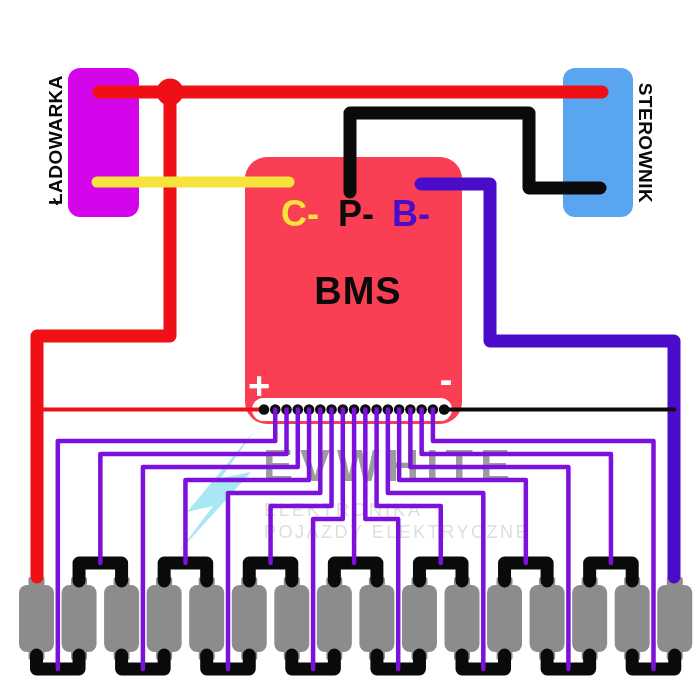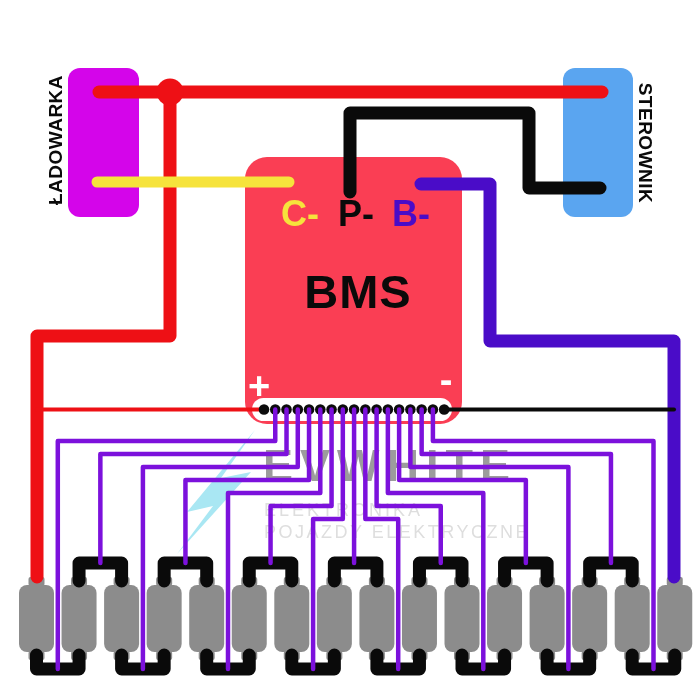--- a/index.html
+++ b/index.html
@@ -26,21 +26,21 @@
   }
   .charger-label{left:56px;top:140px;transform:translate(-50%,-50%) rotate(-90deg);}
   .controller-label{left:645px;top:143px;transform:translate(-50%,-50%) rotate(90deg);}
   .bms-box{position:absolute;left:245px;top:157px;width:217px;height:267px;border-radius:22px;}
   .bms-terminal{position:absolute;font-size:36px;font-weight:700;transform:translate(-50%,-50%);white-space:nowrap;}
   .t-c{left:300px;top:214px;}
   .t-p{left:356px;top:214px;color:#0a0a0a;}
   .t-b{left:411px;top:214px;}
   .bms-title{
     position:absolute;left:358px;top:291px;transform:translate(-50%,-50%);
-    font-size:47px;font-weight:700;color:#0a0a0a;letter-spacing:1px;white-space:nowrap;
+    font-size:38px;font-weight:700;color:#0a0a0a;letter-spacing:1px;white-space:nowrap;
   }
   .polarity{position:absolute;font-size:38px;font-weight:700;color:#ffffff;transform:translate(-50%,-50%);}
   .plus{left:259px;top:386px;}
   .minus{left:446px;top:380px;}
   .strip{
     position:absolute;left:252px;top:398px;width:200px;height:23px;
     border-radius:12px;background:#ffffff;
   }
   
   #wiring{position:absolute;inset:0;z-index:3;pointer-events:none;}

